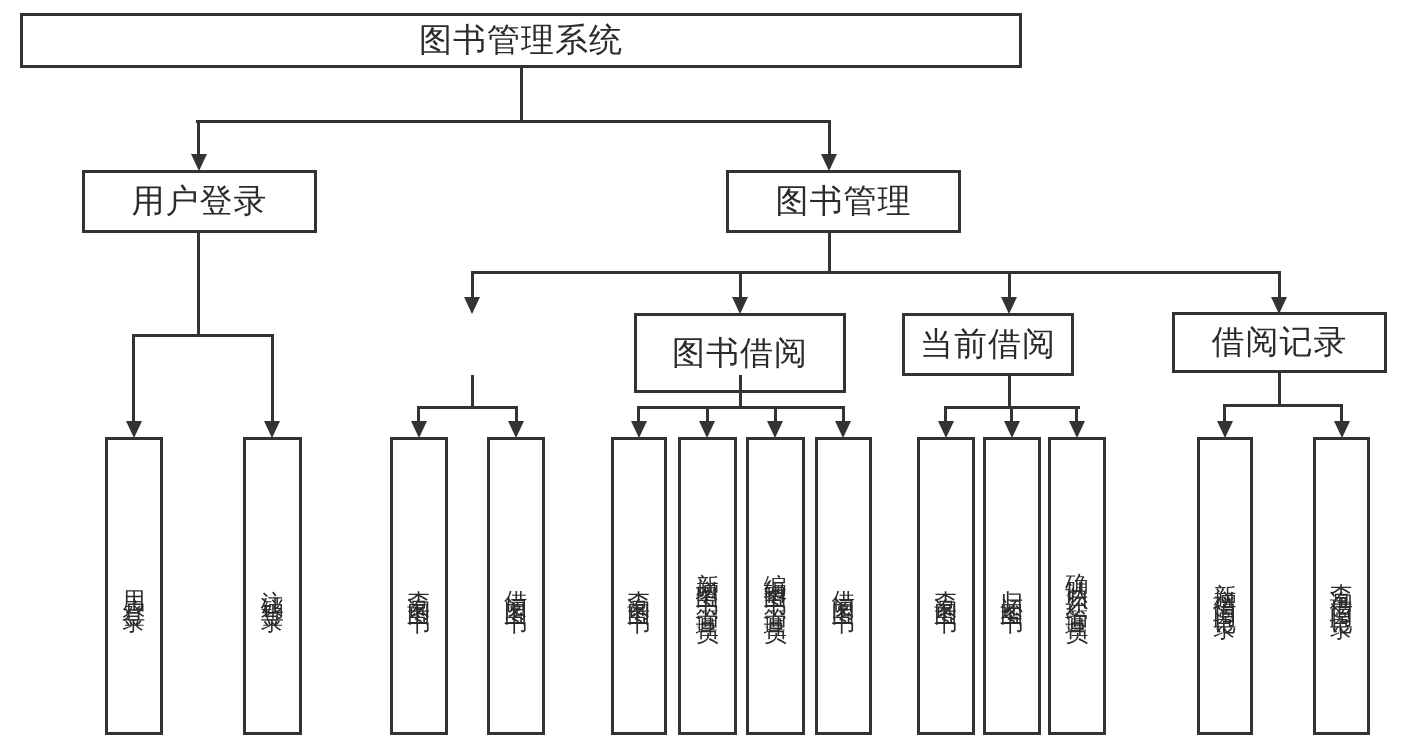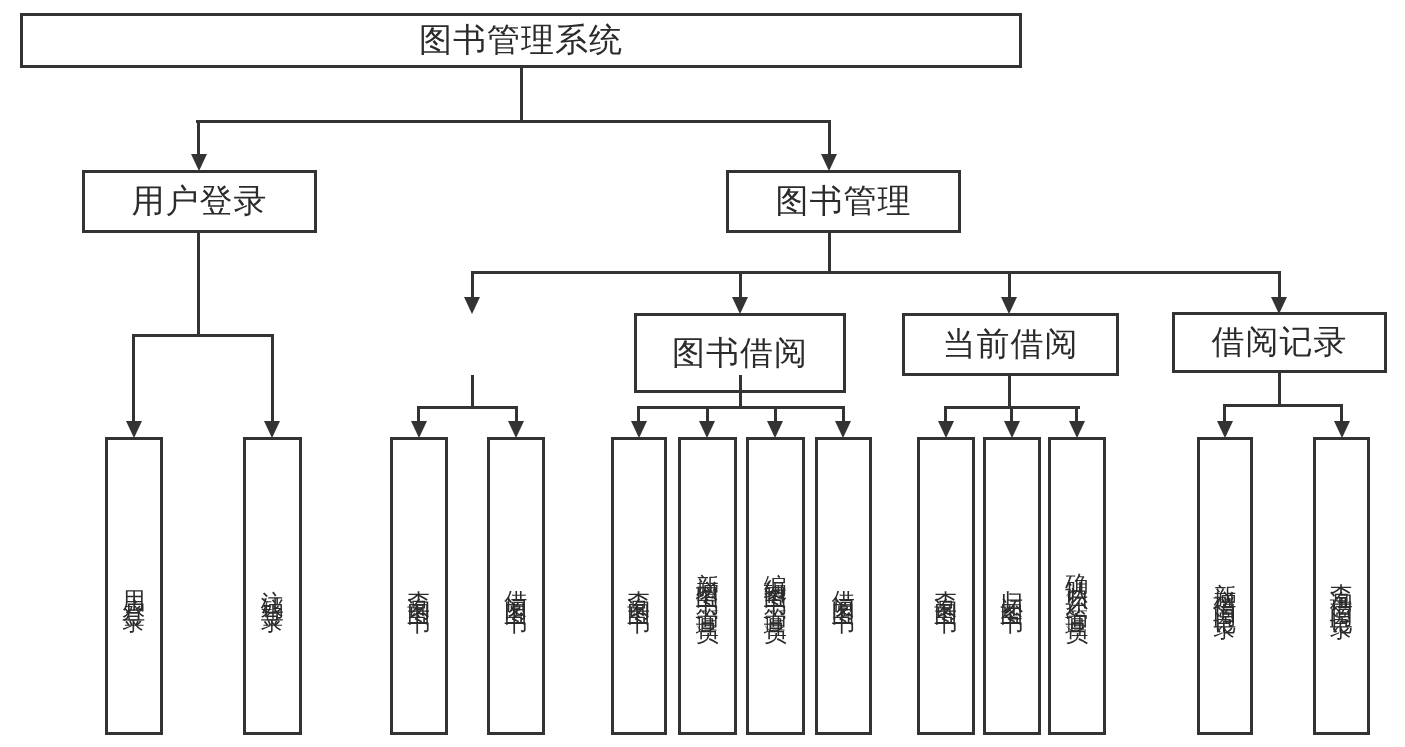--- a/index.html
+++ b/index.html
@@ -77,21 +77,21 @@
   <div class="ln" style="left:471px; top:271px; width:3px; height:28px;"></div>
   <div class="ah" style="left:464px; top:297px;"></div>
   <div class="ln" style="left:739px; top:271px; width:3px; height:28px;"></div>
   <div class="ah" style="left:732px; top:297px;"></div>
   <div class="ln" style="left:1008px; top:271px; width:3px; height:28px;"></div>
   <div class="ah" style="left:1001px; top:297px;"></div>
   <div class="ln" style="left:1278px; top:271px; width:3px; height:28px;"></div>
   <div class="ah" style="left:1271px; top:297px;"></div>
 
   <div class="box h" style="left:634px; top:313px; width:212px; height:80px;">图书借阅</div>
-  <div class="box h" style="left:902px; top:313px; width:217px; height:63px;">当前借阅</div>
+  <div class="box h" style="left:902px; top:313px; width:172px; height:63px;">当前借阅</div>
   <div class="box h" style="left:1172px; top:312px; width:215px; height:61px;">借阅记录</div>
 
   <div class="ln" style="left:471px; top:375px; width:3px; height:33px;"></div>
   <div class="ln" style="left:417px; top:406px; width:101px; height:3px;"></div>
   <div class="ln" style="left:417px; top:406px; width:3px; height:17px;"></div>
   <div class="ah" style="left:411px; top:421px;"></div>
   <div class="ln" style="left:515px; top:406px; width:3px; height:17px;"></div>
   <div class="ah" style="left:508px; top:421px;"></div>
 
   <div class="ln" style="left:739px; top:375px; width:3px; height:33px;"></div>

